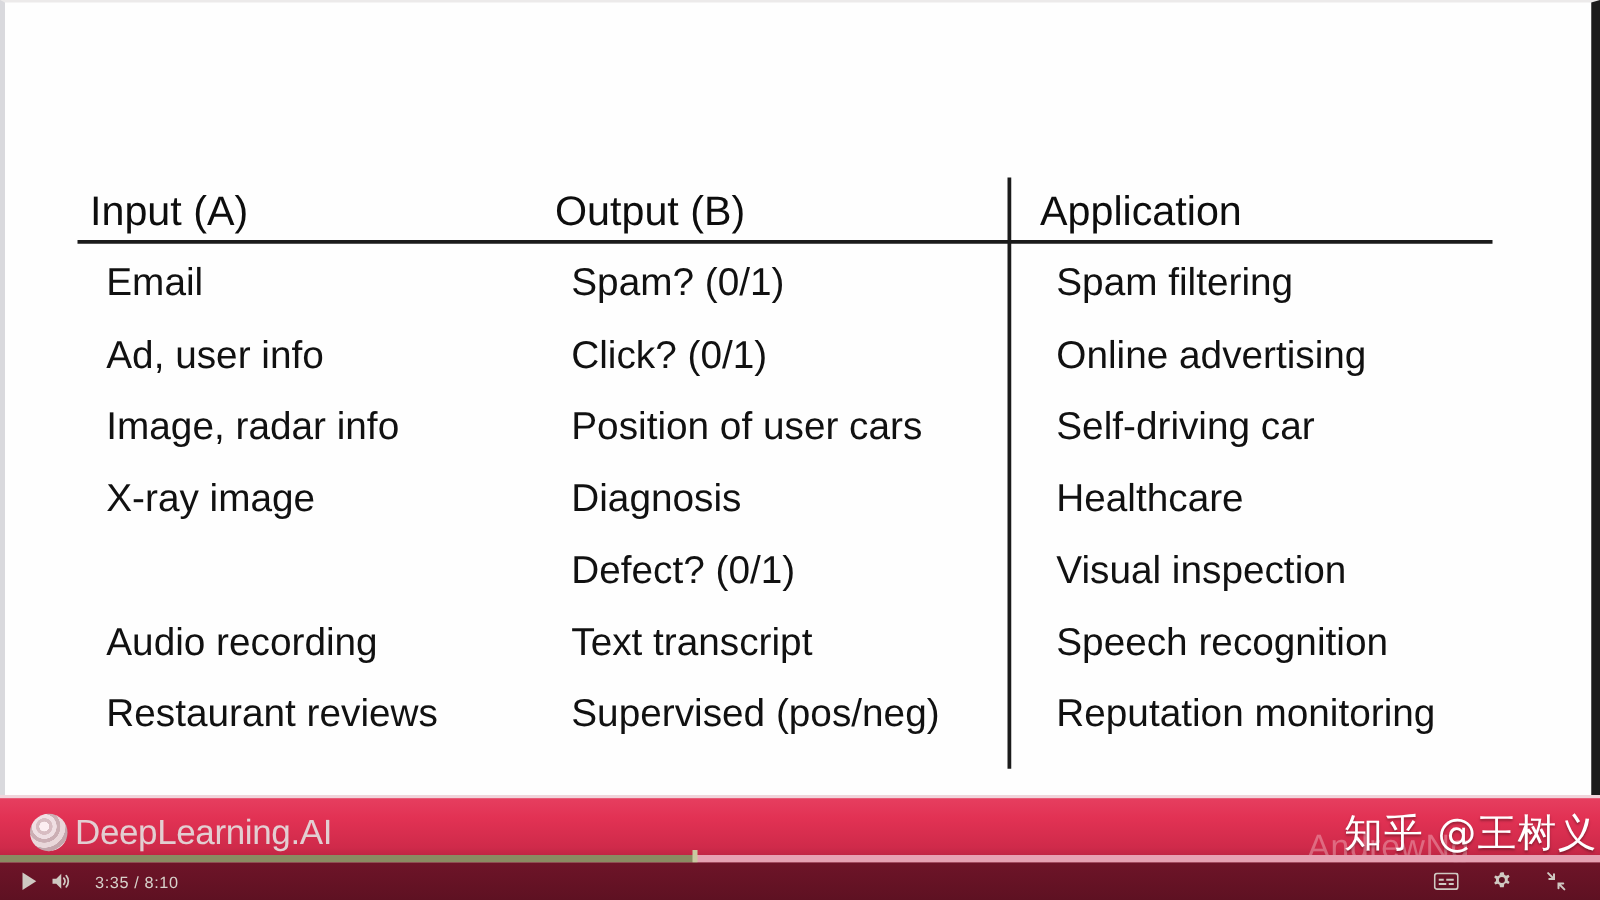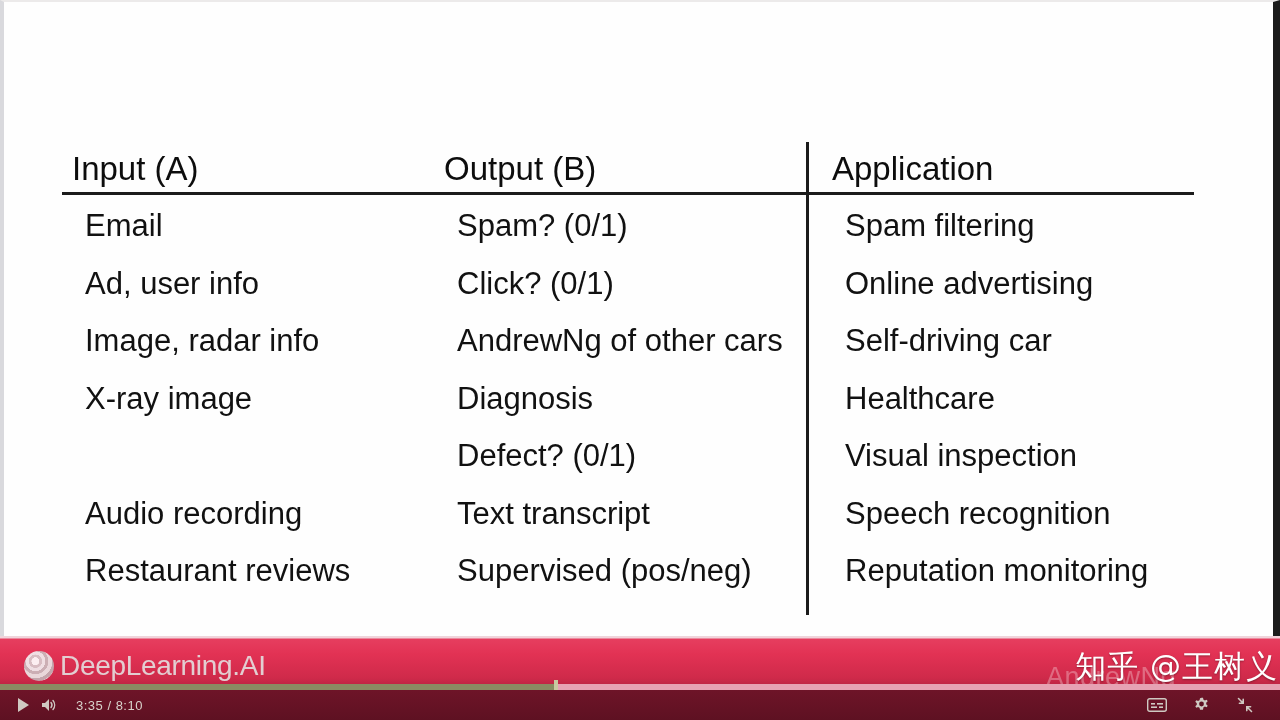--- a/index.html
+++ b/index.html
@@ -308,21 +308,21 @@
         </div>
 
         <div class="data-row">
           <div class="cell col-a">Ad, user info</div>
           <div class="cell col-b">Click? (0/1)</div>
           <div class="cell col-c">Online advertising</div>
         </div>
 
         <div class="data-row">
           <div class="cell col-a">Image, radar info</div>
-          <div class="cell col-b">AndrewNg of other cars</div>
+          <div class="cell col-b">Position of user cars</div>
           <div class="cell col-c">Self-driving car</div>
         </div>
 
         <div class="data-row">
           <div class="cell col-a">X-ray image</div>
           <div class="cell col-b">Diagnosis</div>
           <div class="cell col-c">Healthcare</div>
         </div>
 
         <div class="data-row">

